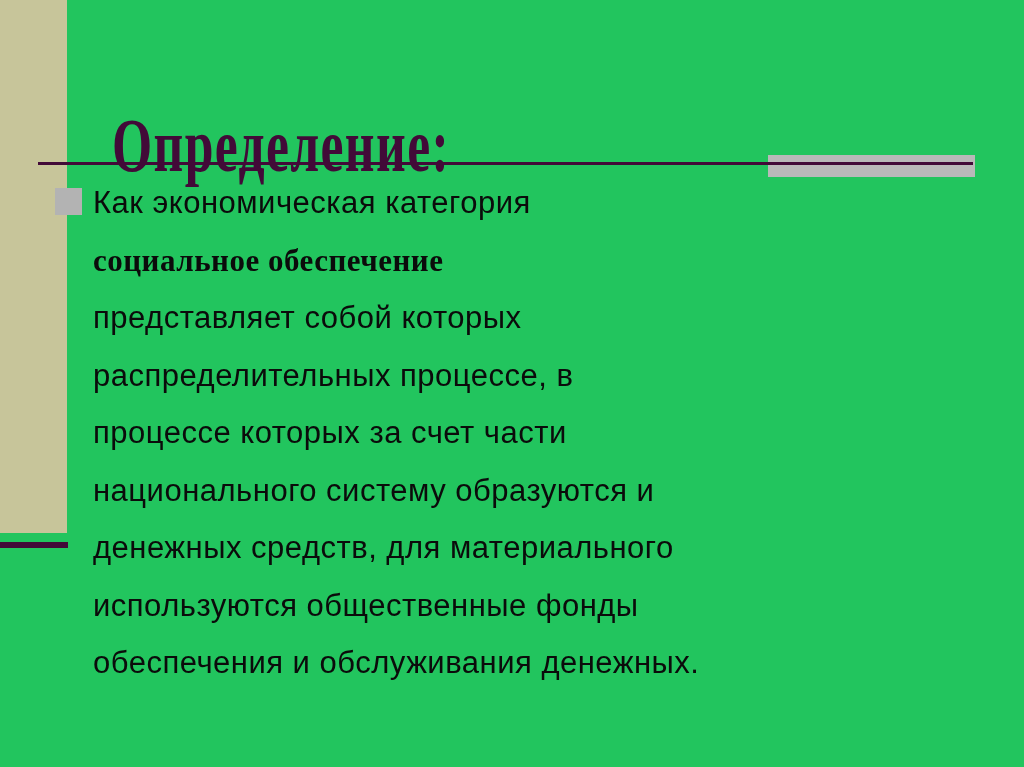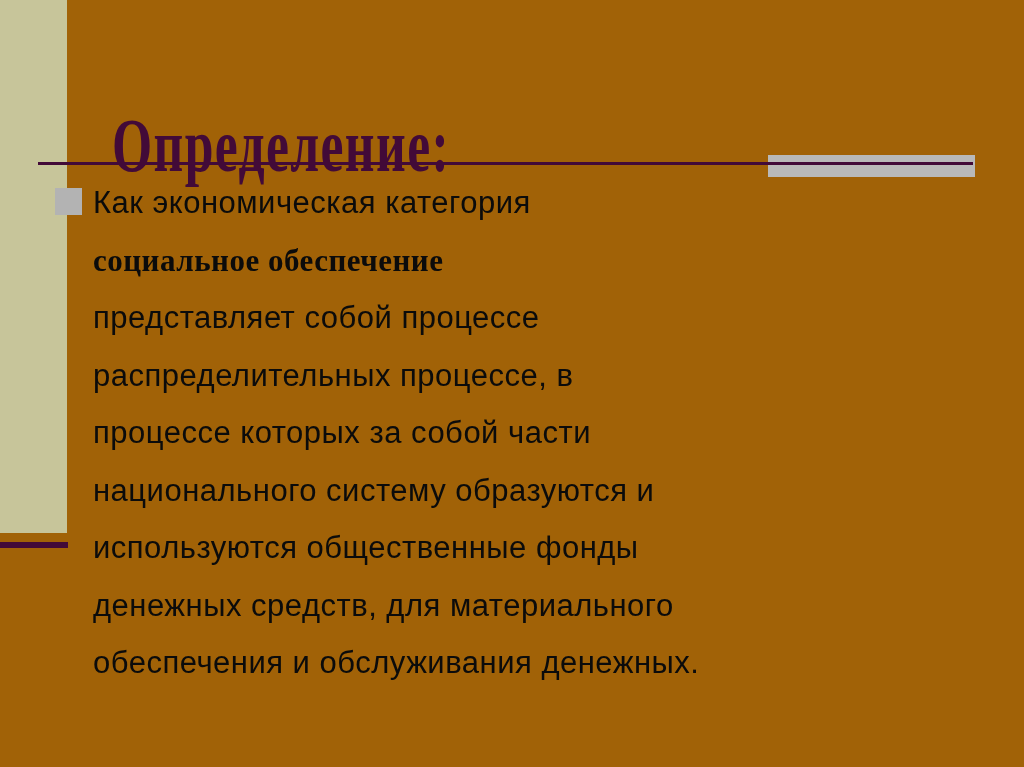--- a/index.html
+++ b/index.html
@@ -4,21 +4,21 @@
 <style>
   html, body {
     margin: 0;
     padding: 0;
     background: #888;
   }
   #slide {
     position: relative;
     width: 1024px;
     height: 767px;
-    background: #a16207;
+    background: #22c55e;
     overflow: hidden;
     font-family: "Liberation Sans", sans-serif;
   }
   
   #sidebar-bar {
     position: absolute;
     left: 0; top: 0;
     width: 67px; height: 533px;
     background: #c7c59a;
   }
@@ -90,22 +90,22 @@
   <h1 id="slide-title"><span class="squeeze">Определение:</span></h1>
 
   <div id="title-underline-gray-bar"></div>
   <div id="title-underline"></div>
 
   <div id="bullet-square"></div>
 
   <div id="body-text">
     <div class="line">Как экономическая категория</div>
     <div class="line bold">социальное обеспечение</div>
-    <div class="line">представляет собой процессе</div>
+    <div class="line">представляет собой которых</div>
     <div class="line">распределительных процессе, в</div>
-    <div class="line">процессе которых за собой части</div>
+    <div class="line">процессе которых за счет части</div>
     <div class="line">национального систему образуются и</div>
+    <div class="line">денежных средств, для материального</div>
     <div class="line">используются общественные фонды</div>
-    <div class="line">денежных средств, для материального</div>
     <div class="line">обеспечения и обслуживания денежных.</div>
   </div>
 
 </div>
 
 </body></html>

